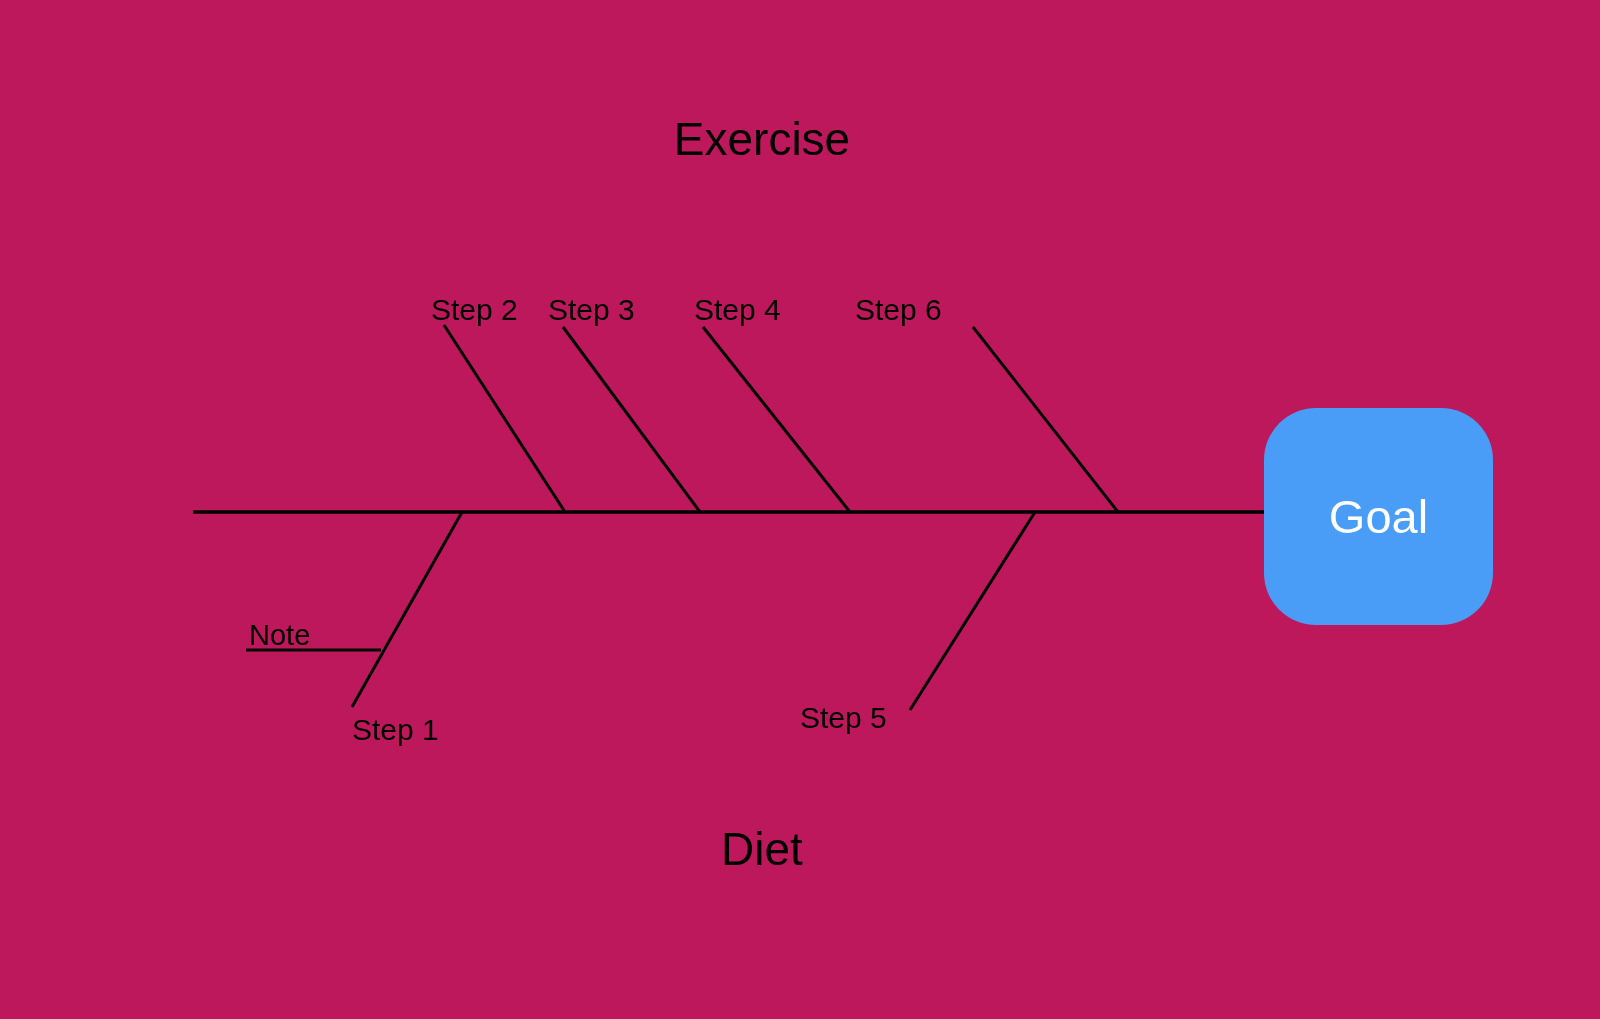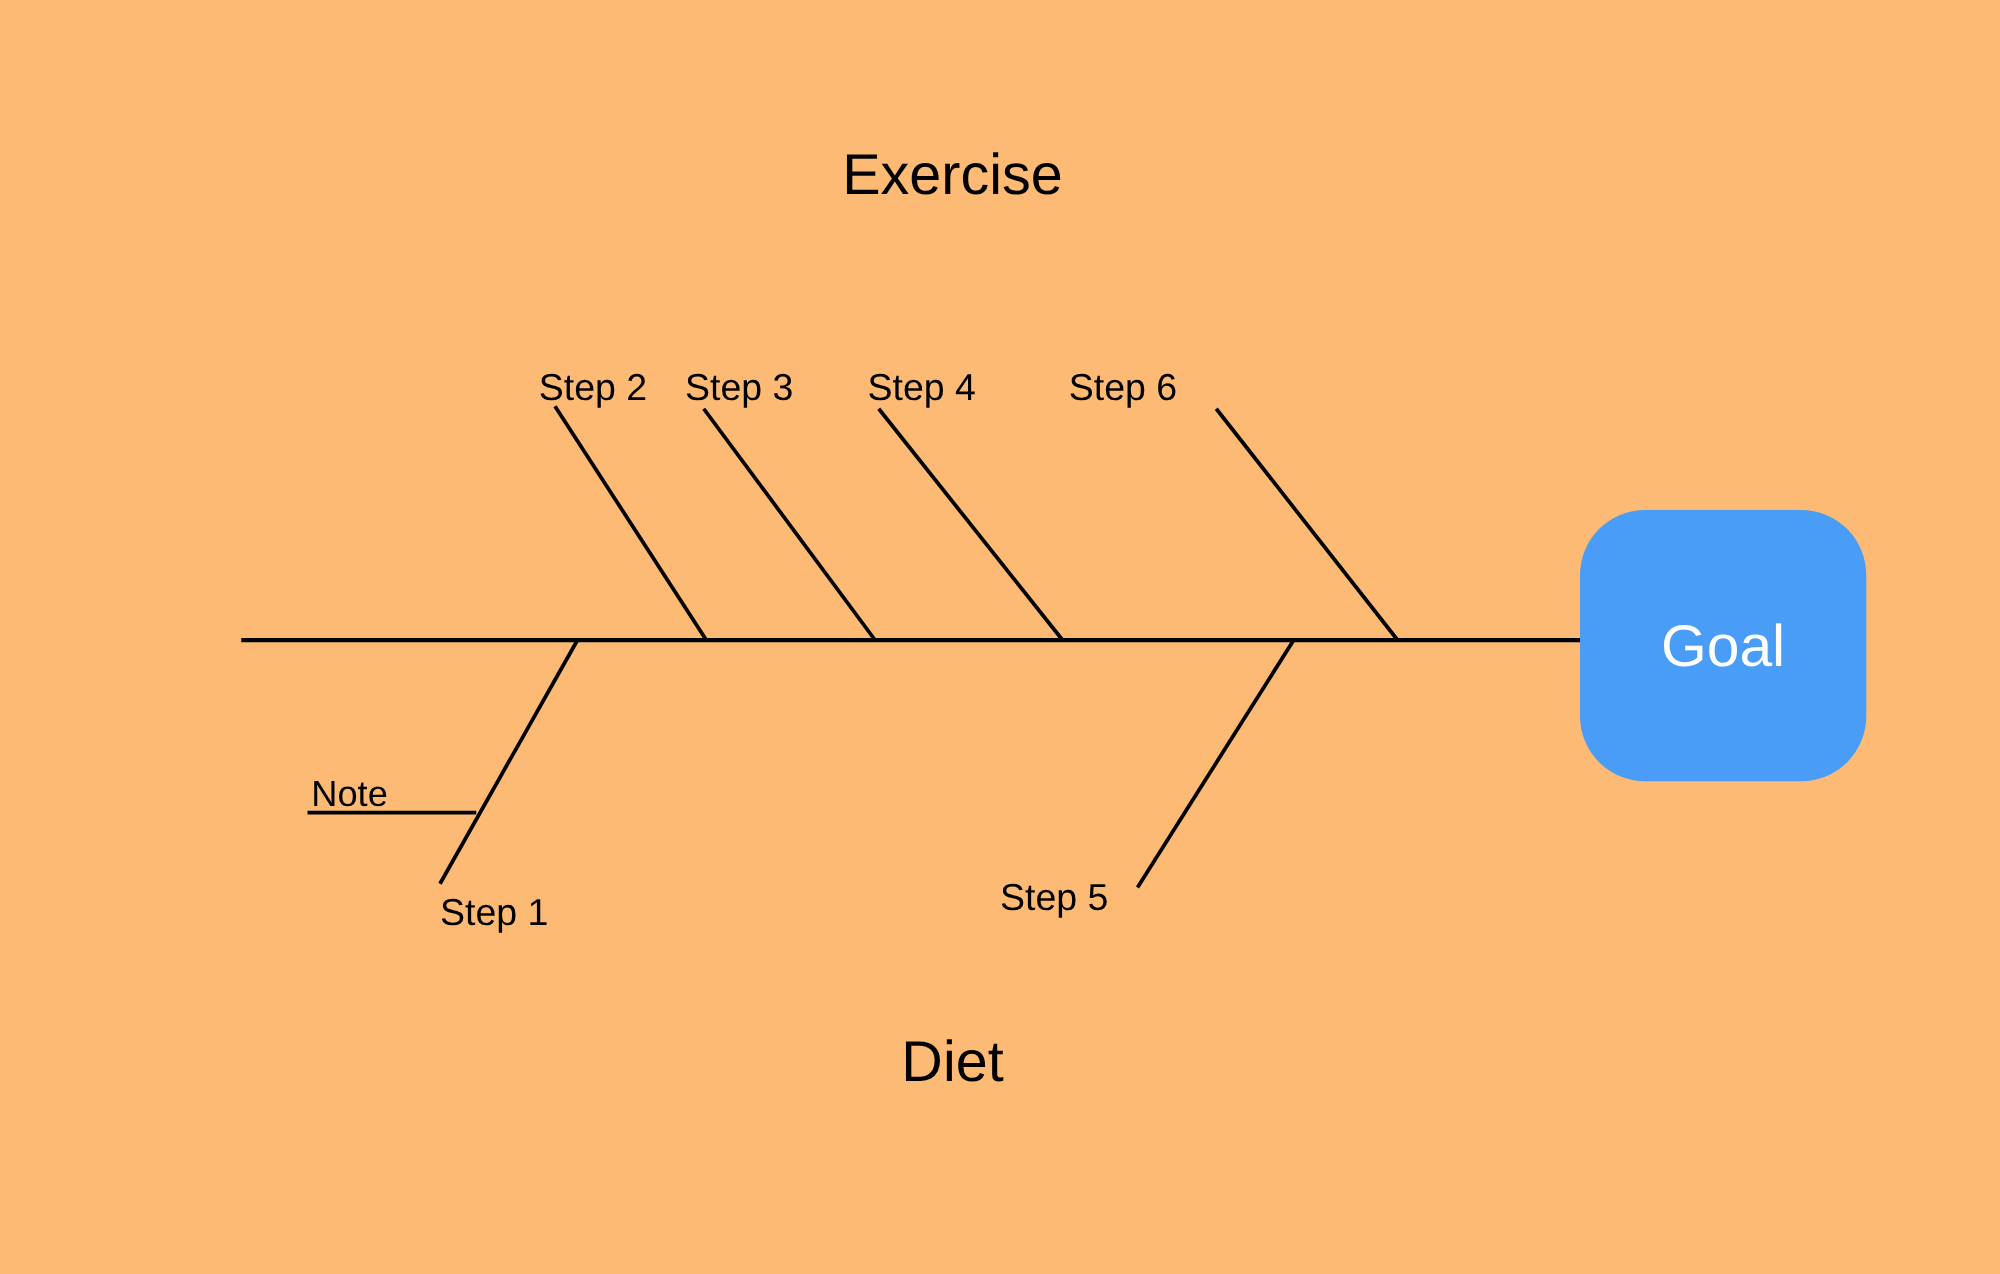--- a/index.html
+++ b/index.html
@@ -11,21 +11,21 @@
     width: 1600px;
     height: 1019px;
     font-family: "Liberation Sans", sans-serif;
     overflow: hidden;
     position: relative;
   }
   #diagram-root {
     position: relative;
     width: 1600px;
     height: 1019px;
-    background: #fdba74;
+    background: #be185d;
   }
   svg#fishbone-svg {
     position: absolute;
     top: 0;
     left: 0;
     width: 1600px;
     height: 1019px;
     display: block;
   }
   .bone-line {

